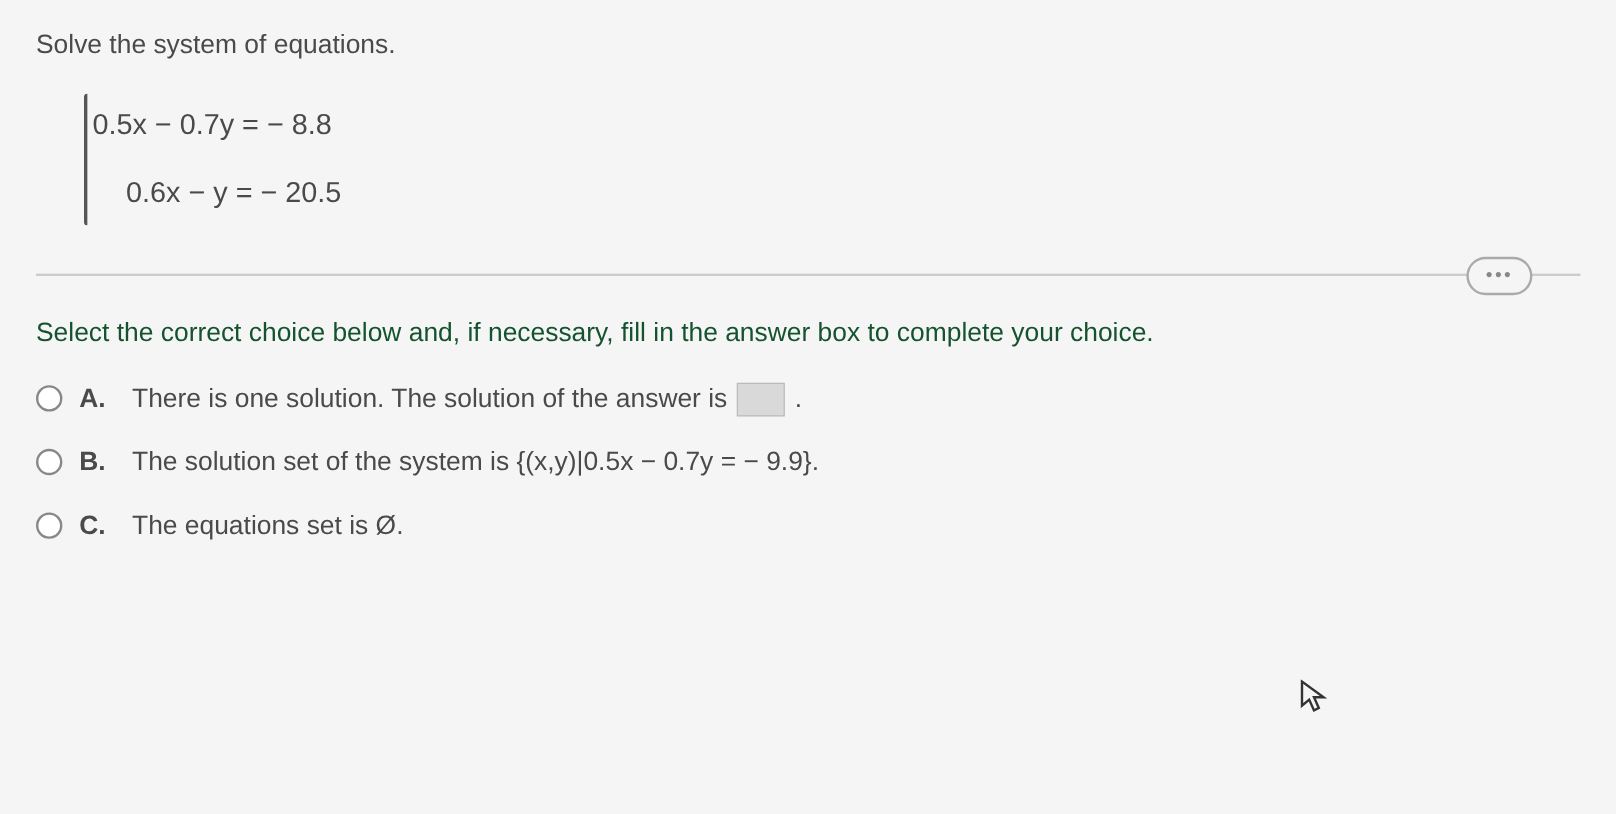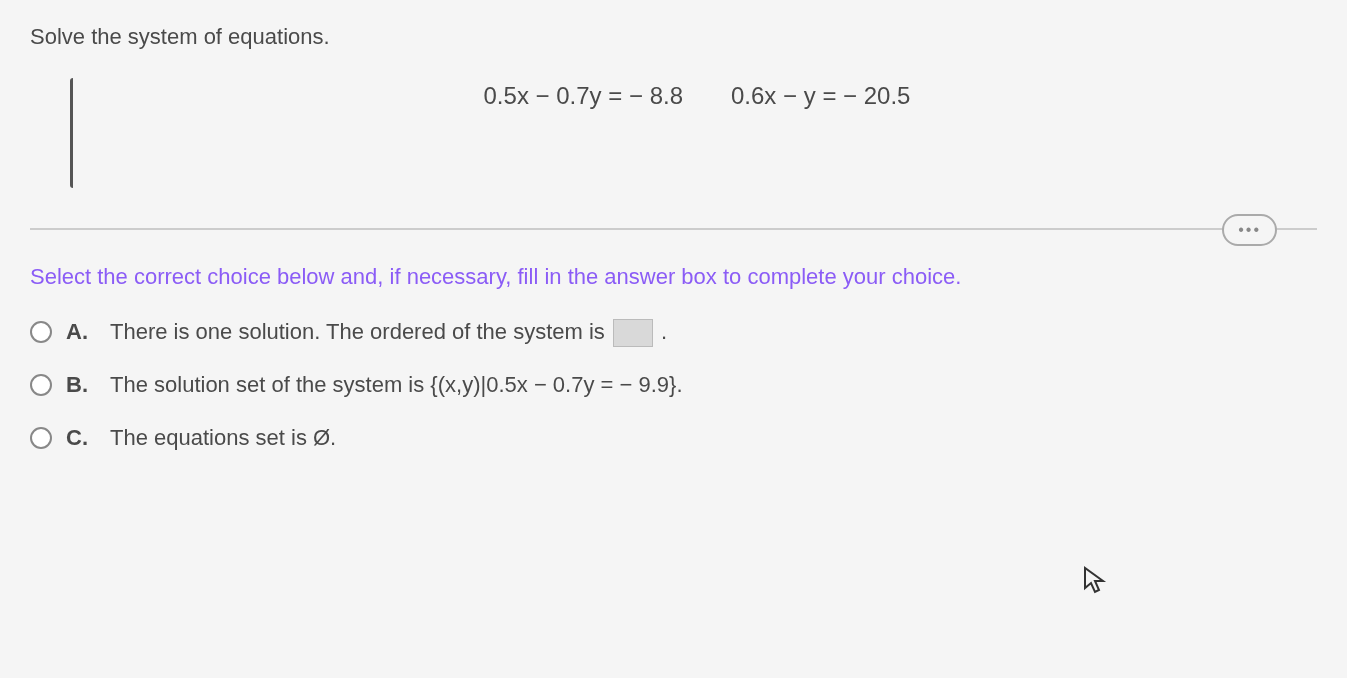--- a/index.html
+++ b/index.html
@@ -22,20 +22,21 @@
       color: #4a4a4a;
     }
     .equation-system {
       margin: 25px 0 30px 40px;
       padding-left: 4px;
       border-left: 3px solid #555;
       border-top-left-radius: 3px;
       border-bottom-left-radius: 3px;
       min-height: 110px;
       display: flex;
+      flex-direction: column;
       justify-content: center;
       gap: 20px;
     }
     .equation {
       font-size: 24px;
       color: #4a4a4a;
     }
     .eq2 {
       padding-left: 28px;
     }
@@ -51,21 +52,21 @@
       top: -14px;
       background: #f5f5f5;
       border: 2px solid #aaa;
       border-radius: 16px;
       padding: 2px 14px;
       color: #888;
       font-size: 16px;
       letter-spacing: 2px;
     }
     .instruction {
-      color: #8b5cf6;
+      color: #14532d;
       margin-bottom: 22px;
       font-weight: 500;
     }
     .choice {
       display: flex;
       align-items: flex-start;
       margin-bottom: 20px;
       gap: 14px;
     }
     .radio {
@@ -120,21 +121,21 @@
 <div class="divider-row">
   <div class="ellipsis-badge">•••</div>
 </div>
 
 <div class="instruction">Select the correct choice below and, if necessary, fill in the answer box to complete your choice.</div>
 
 <div class="choice">
   <div class="radio"></div>
   <div class="choice-label">A.</div>
   <div class="choice-text">
-    <span>There is one solution. The ordered of the system is </span>
+    <span>There is one solution. The solution of the answer is </span>
     <span class="answer-box"></span>
     <span>.</span>
   </div>
 </div>
 
 <div class="choice">
   <div class="radio"></div>
   <div class="choice-label">B.</div>
   <div class="choice-text">The solution set of the system is {(x,y)|0.5x − 0.7y = − 9.9}.</div>
 </div>

